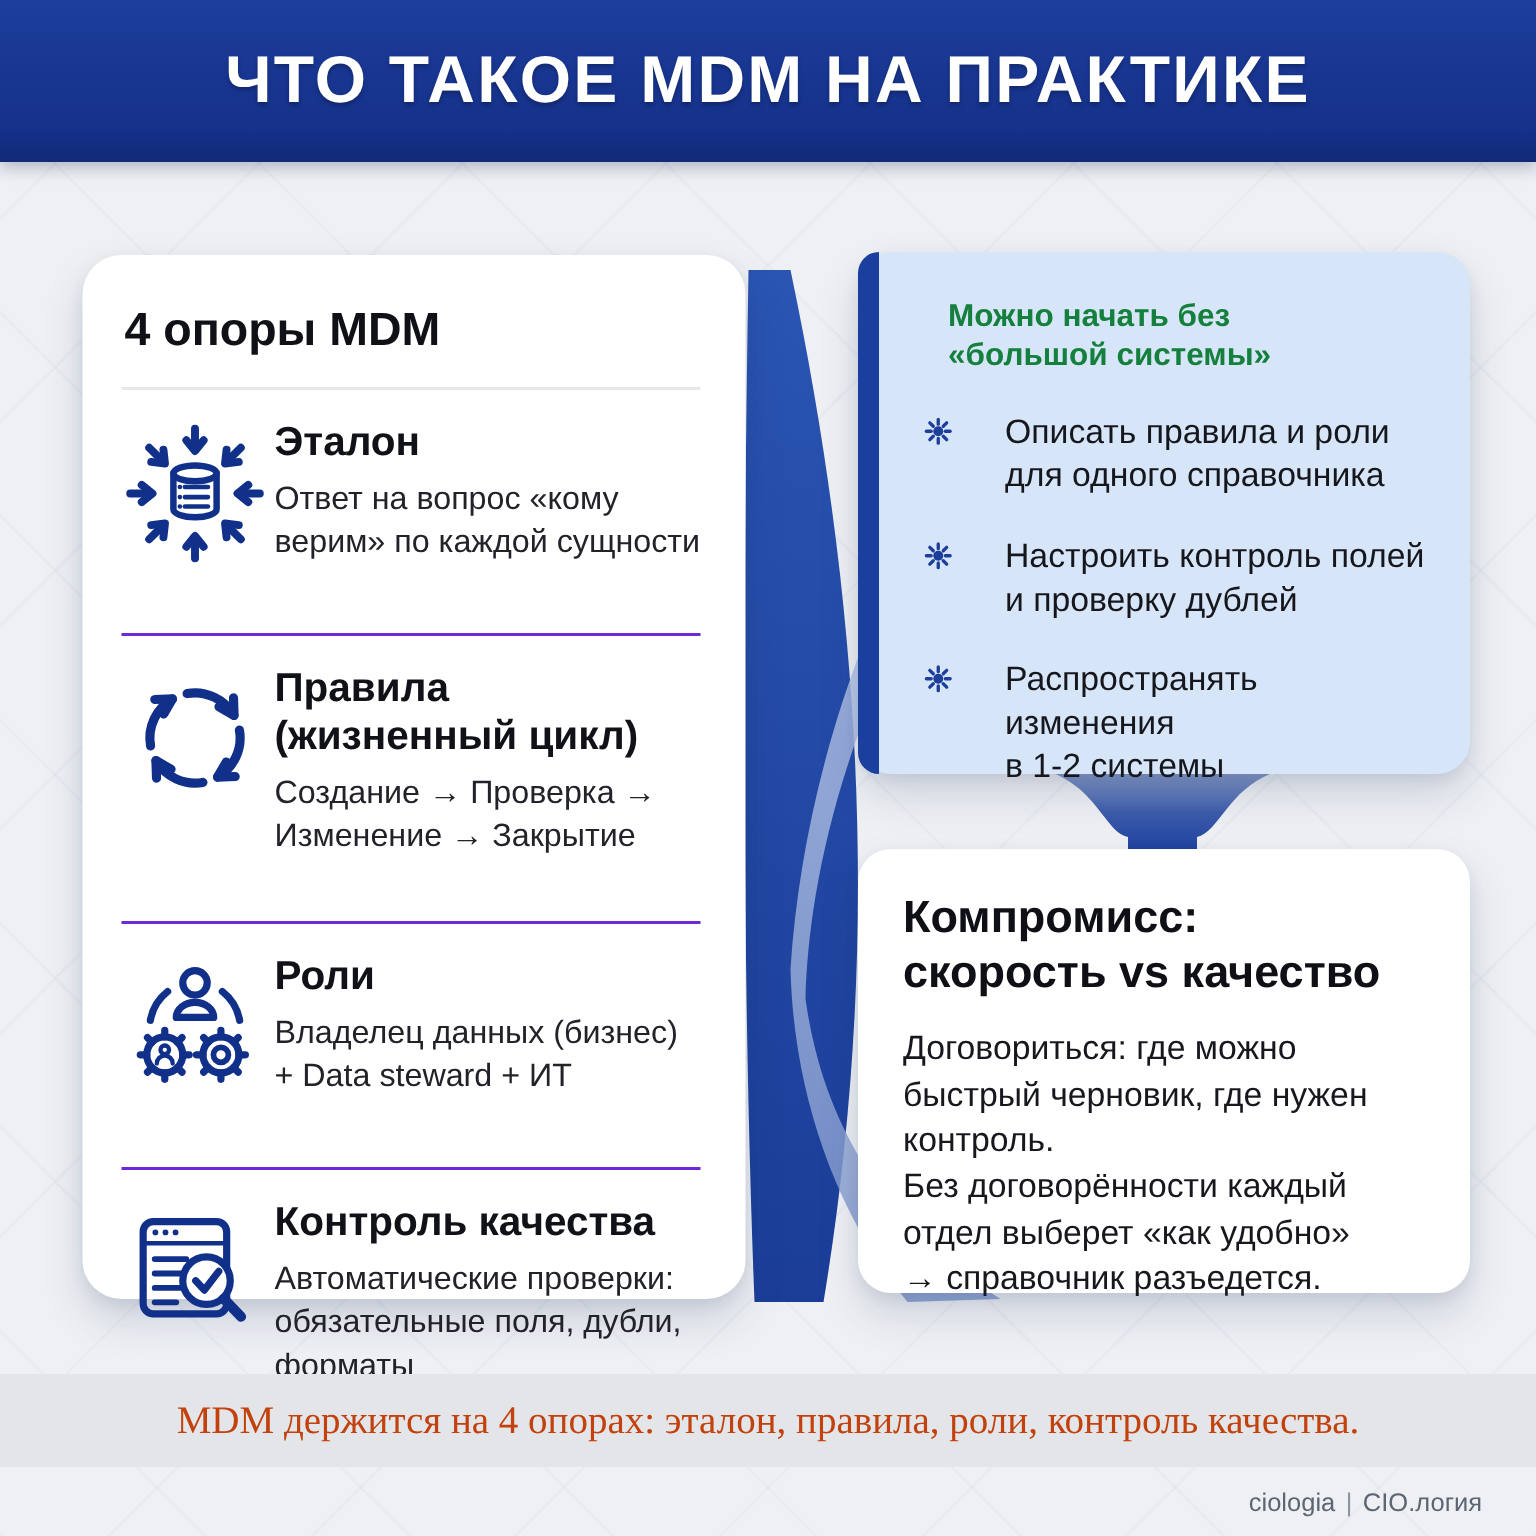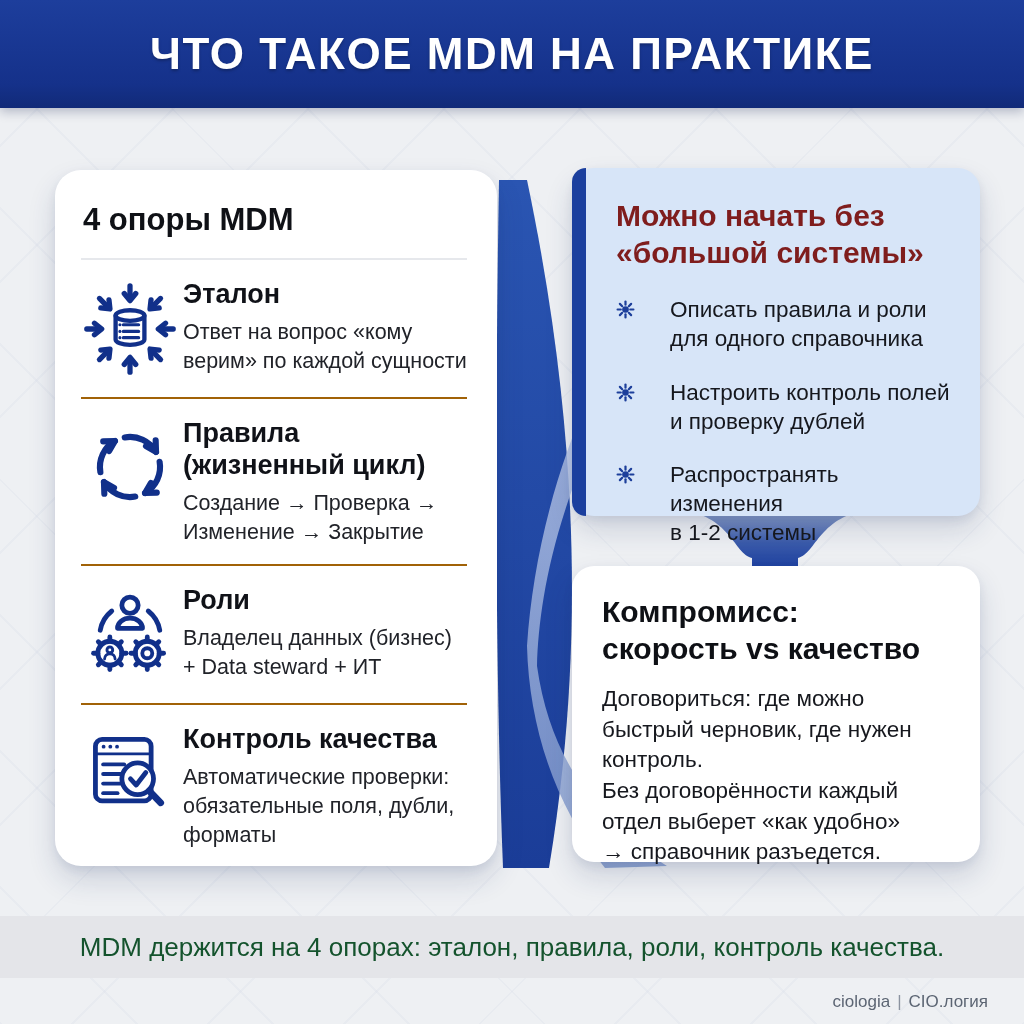--- a/index.html
+++ b/index.html
@@ -15,45 +15,45 @@
           box-shadow:0 4px 10px rgba(10,25,70,.25);}
   .header h1{margin:0;color:#ffffff;font-size:44px;font-weight:800;letter-spacing:1.5px;
              text-shadow:0 2px 3px rgba(0,0,0,.25);}
   .card{position:absolute;z-index:2;border-radius:26px;background:#ffffff;
         box-shadow:0 14px 28px rgba(28,48,100,.16),0 4px 10px rgba(28,48,100,.08);}
   
   .pillars{left:55px;top:170px;width:442px;height:696px;padding:26px 30px 0 26px;box-sizing:border-box;}
   .pillars-title{font-size:31px;font-weight:800;color:#0f1116;margin:6px 0 0 2px;}
   .pillars-divider{height:2px;background:#e6e8ec;margin-top:20px;}
   .pillar{display:flex;gap:4px;align-items:flex-start;padding:19px 0 18px 0;}
-  .pillar + .pillar{border-top:2px solid #a16207;}
+  .pillar + .pillar{border-top:2px solid #6d28d9;margin-top:25px;}
   .pillar .ico{flex:0 0 98px;display:flex;justify-content:center;align-items:center;}
   .pillar-title{font-size:27px;font-weight:800;color:#101218;line-height:1.18;white-space:pre-line;}
   .pillar-desc{font-size:21.5px;color:#212329;line-height:1.34;margin-top:7px;white-space:pre-line;}
   
   .start-card{left:572px;top:168px;width:408px;height:348px;border-radius:22px;
               background:#d7e5f8;padding:26px 26px 0 44px;box-sizing:border-box;}
   .accent-stripe{position:absolute;left:0;top:0;bottom:0;width:14px;background:#1b3f9e;
                  border-radius:22px 0 0 22px;}
-  .start-title{font-size:30px;font-weight:800;color:#7f1d1d;line-height:1.22;white-space:pre-line;margin-top:4px;}
+  .start-title{font-size:21px;font-weight:800;color:#15803d;line-height:1.22;white-space:pre-line;margin-top:4px;margin-left:16px;}
   .bullet{display:flex;gap:15px;margin-top:25px;align-items:flex-start;}
   .bullet .star{flex:0 0 auto;margin-top:4px;}
   .bullet-text{font-size:22.5px;color:#15171d;line-height:1.28;white-space:pre-line;margin-left:20px;}
   
   .tradeoff{left:572px;top:566px;width:408px;height:296px;border-radius:22px;
             padding:28px 28px 0 30px;box-sizing:border-box;}
   .tradeoff-title{font-size:30px;font-weight:800;color:#0e1015;line-height:1.22;white-space:pre-line;}
   .tradeoff-body{font-size:22.5px;color:#16181e;line-height:1.36;margin-top:17px;white-space:pre-line;}
   
   .ribbons{position:absolute;left:455px;top:166px;width:230px;height:710px;z-index:1;}
   .funnel{position:absolute;left:650px;top:510px;width:250px;height:58px;z-index:1;}
   
   .summary-bar{position:absolute;left:0;top:916px;width:1024px;height:62px;background:#e4e5e9;z-index:3;
                display:flex;align-items:center;justify-content:center;}
-  .summary-bar span{font-size:26px;font-weight:500;color:#14532d;}
+  .summary-bar span{font-size:26px;font-weight:500;color:#c2410c;font-family:Liberation Serif, serif;}
   .footer{position:absolute;right:36px;top:992px;z-index:3;font-size:17px;color:#5c6573;}
   .footer .sep{margin:0 7px;color:#8b93a0;}
   .icon-navy{stroke:#11308a;}
 </style>
 </head>
 <body>
 
 <div class="canvas">
   <div class="bg-pattern"></div>
 

